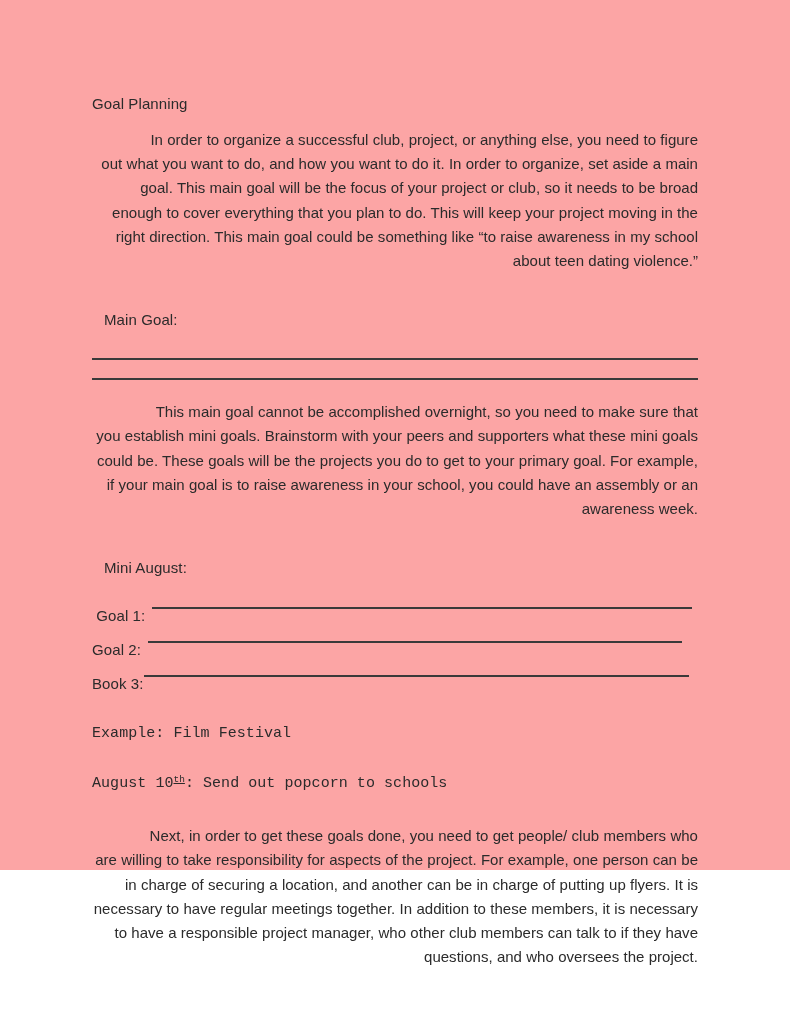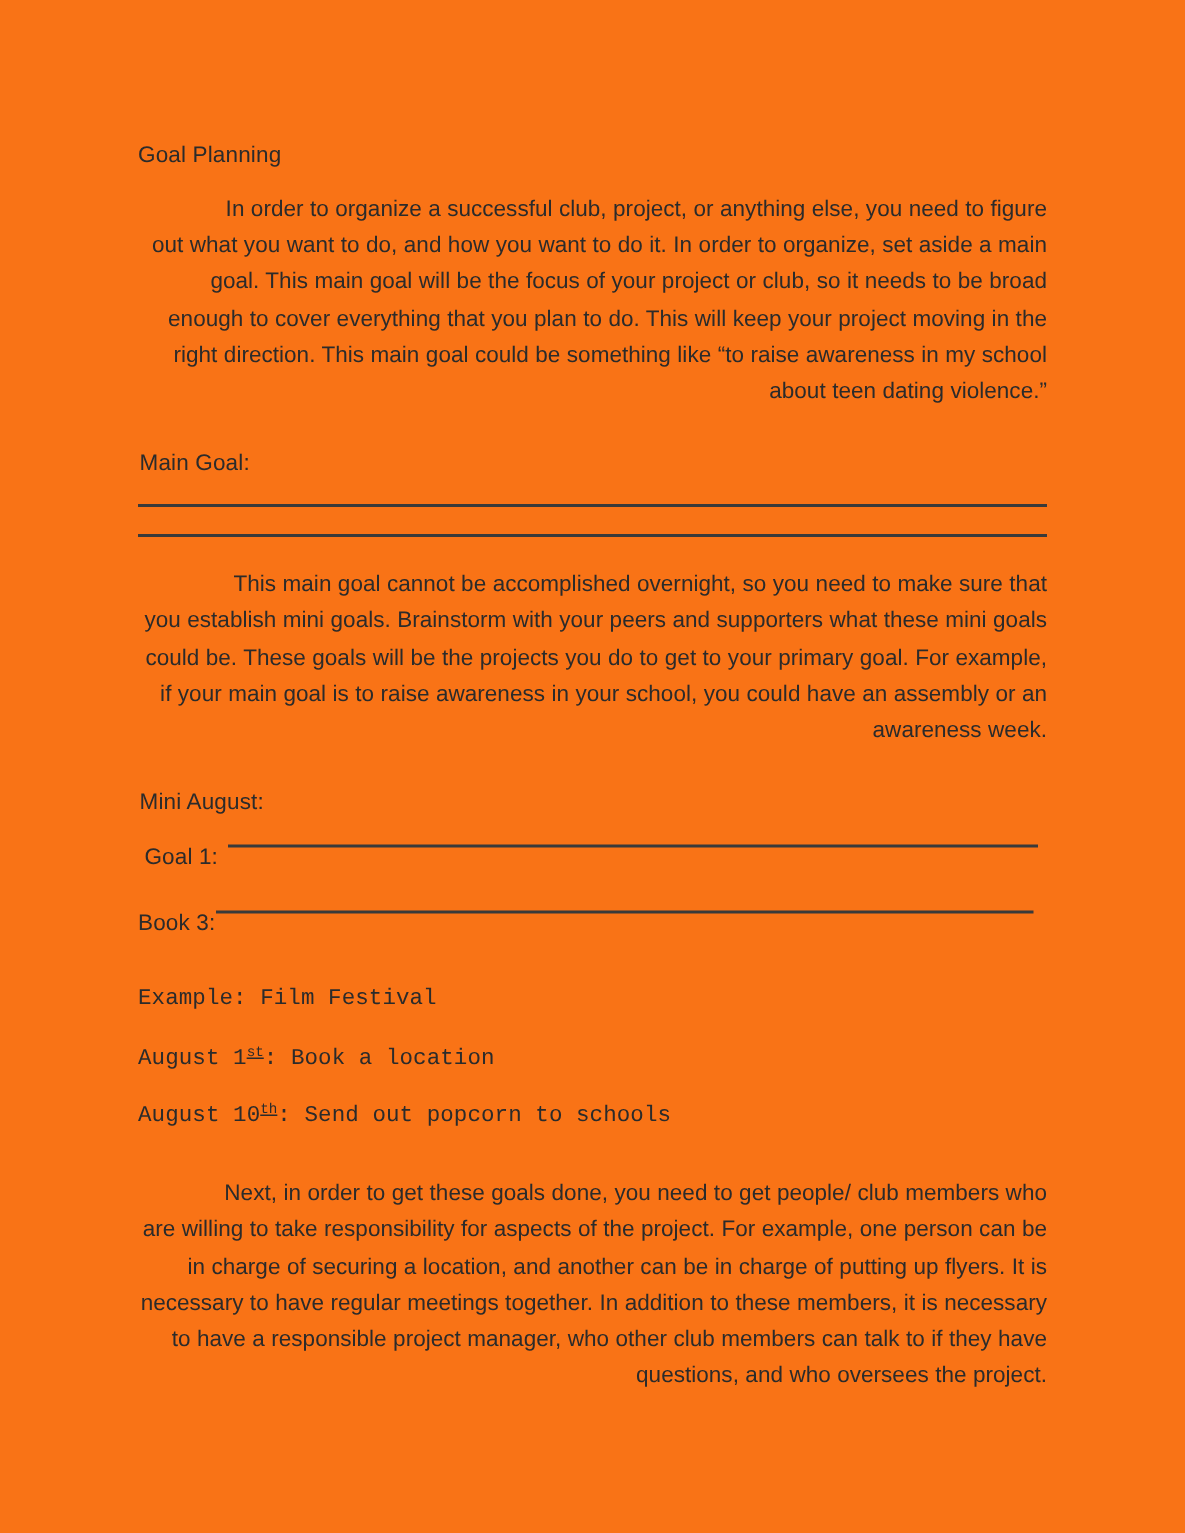--- a/index.html
+++ b/index.html
@@ -16,22 +16,22 @@
     font-family: "Liberation Sans", sans-serif;
     color: #2b2b2b;
     -webkit-font-smoothing: antialiased;
   }
 
   .page {
     position: absolute;
     left: 0;
     top: 0;
     width: 790px;
-    height: 1022px;
-    background: #f97316;
+    height: 870px;
+    background: #fca5a5;
   }
 
   .doc {
     position: absolute;
     left: 92px;
     top: 92px;
     width: 606px;
   }
 
   
@@ -48,21 +48,21 @@
     margin: 0 0 15px 0;
     text-indent: 48px;
     text-align: right;
     letter-spacing: 0.02px;
     word-spacing: 0.1px;
   }
 
   .label {
     font-size: 15px;
     line-height: 24px;
-    margin: 1px;
+    margin: 12px;
     letter-spacing: 0.1px;
   }
 
   .plain {
     font-size: 15px;
     line-height: 24px;
     margin: 0;
     letter-spacing: 0.05px;
     font-family: Liberation Mono, monospace;
   }
@@ -140,38 +140,41 @@
 
     <div class="sp-12"></div>
 
     <div class="goal-row">
       <span class="goal-label"> Goal 1:</span>
       <span class="goal-line" style="width: 540px; margin-left: 7px;"></span>
     </div>
 
     <div class="sp-10"></div>
 
+    <div class="goal-row">
+      <span class="goal-label">Goal 2:</span>
+      <span class="goal-line" style="width: 534px; margin-left: 7px;"></span>
+    </div>
 
     <div class="sp-10"></div>
 
     <div class="goal-row">
       <span class="goal-label">Book 3:</span>
       <span class="goal-line" style="width: 545px; margin-left: 0px;"></span>
     </div>
 
     <div class="sp-18"></div>
 
 
     <div class="sp-8"></div>
 
     <p class="plain">Example: Film Festival</p>
 
     <div class="sp-12"></div>
 
-    <p class="plain"><span>August</span><span> </span><span>1</span><span class="ord">st</span><span>: </span><span>Book a location</span></p>
 
     <div class="sp-10"></div>
 
     <p class="plain"><span>August</span><span> </span><span>10</span><span class="ord">th</span><span>: </span><span>Send out popcorn to schools</span></p>
 
     <div class="sp-10"></div>
 
 
     <div class="sp-18"></div>
 

